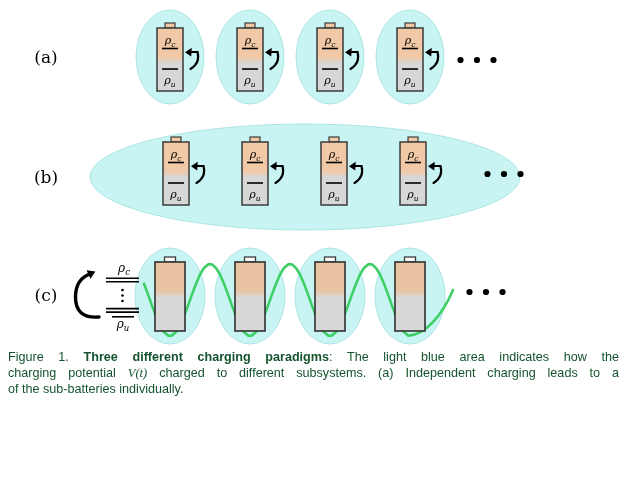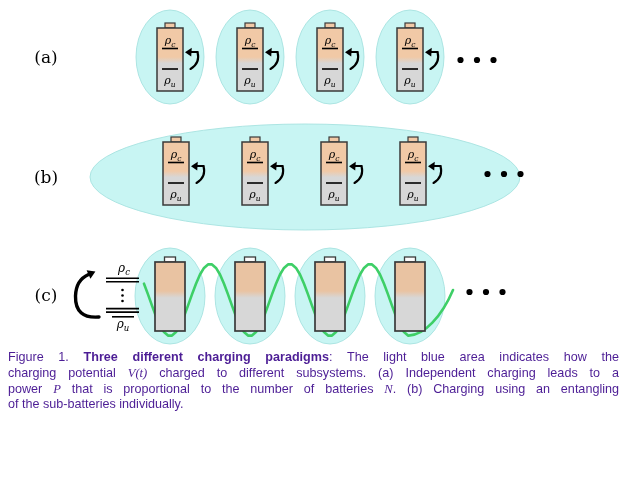--- a/index.html
+++ b/index.html
@@ -2,21 +2,21 @@
 <html><head>
 <meta charset="utf-8">
 <style>
   html,body{margin:0;padding:0;background:#fff;}
   body{width:626px;height:491px;position:relative;overflow:hidden;
        font-family:"Liberation Sans",sans-serif;}
   .page{position:absolute;inset:0;background:#fff;}
   #fig{position:absolute;left:0;top:0;}
   .caption{position:absolute;left:8px;top:350px;width:611px;
            font-family:"Liberation Sans",sans-serif;
-           font-size:12.6px;line-height:15.8px;color:#4c1d95;}
+           font-size:12.6px;line-height:15.8px;color:#14532d;}
   .cap-line{text-align:justify;text-align-last:justify;}
   .cap-line.last{text-align-last:left;}
   .seg-b{font-weight:bold;}
   .seg-m{font-family:"Liberation Serif","DejaVu Serif",serif;font-style:italic;margin-top:16px;}
   .seg-sup{font-family:"Liberation Serif","DejaVu Serif",serif;
            vertical-align:super;font-size:9px;line-height:0;}
 </style>
 </head>
 <body>
 
@@ -147,16 +147,15 @@
       <text x="123" y="328" text-anchor="middle" font-size="12" fill="#000000" font-family="&quot;DejaVu Serif&quot;,&quot;Liberation Serif&quot;,serif" font-style="italic"><tspan>ρ</tspan><tspan dy="2.6" font-size="8.5">u</tspan></text>
       <path d="M 99 317 Q 75 319 75.5 296 Q 76 280 88.5 274.5" fill="none" stroke="#000000" stroke-width="3.4" stroke-linecap="round"></path>
       <polygon points="95.4,271.5 90.4,278.7 86.6,270.3" fill="#000000"></polygon>
       <circle cx="469.5" cy="292" r="3.1" fill="#000000"></circle>
       <circle cx="486" cy="292" r="3.1" fill="#000000"></circle>
       <circle cx="502.5" cy="292" r="3.1" fill="#000000"></circle>
     </svg>
   <div class="caption" id="caption">
       <div class="cap-line"><span>Figure 1. </span><span class="seg-b">Three different charging paradigms</span><span>: The light blue area indicates how the</span></div>
       <div class="cap-line"><span>charging potential </span><span class="seg-m">V(t)</span><span> charged to different subsystems. (a) Independent charging leads to a</span></div>
-      <div class="cap-line"><span>power </span><span class="seg-m">P</span><span> that is proportional to the number of batteries </span><span class="seg-m">N</span><span>. (b) Charging using an entangling</span></div>
       <div class="cap-line last"><span>of the sub-batteries individually.</span></div>
     </div>
 </div>
 
 </body></html>

